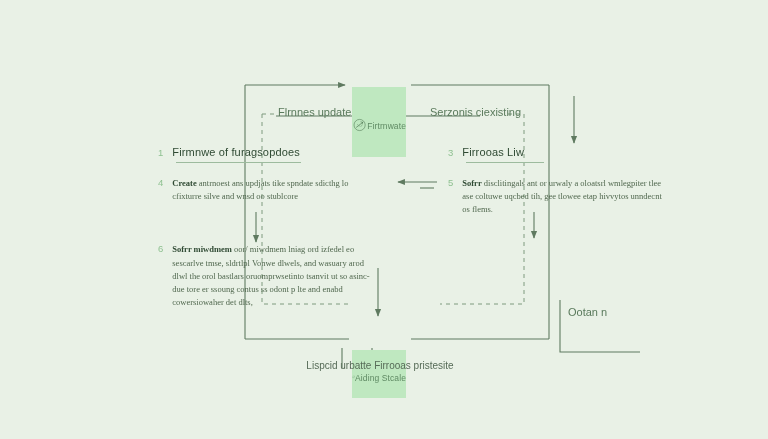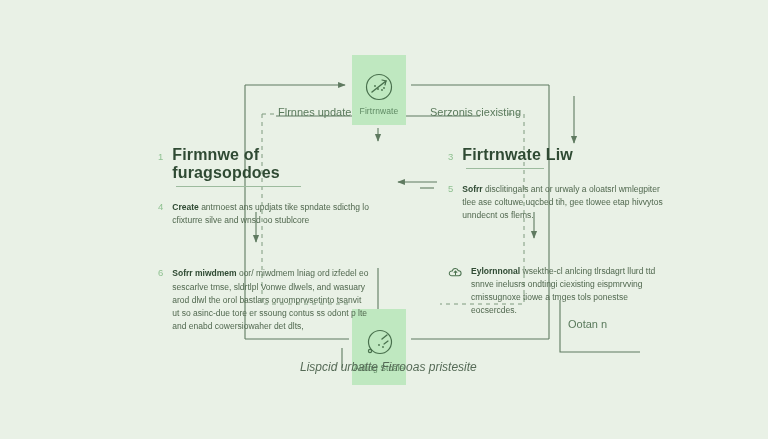--- a/index.html
+++ b/index.html
@@ -25,97 +25,97 @@
     width: 768px;
     height: 439px;
     pointer-events: none;
   }
 
   
   .node-box {
     position: absolute;
     background: #bfe8c0;
     display: flex;
-    flex-direction: column;
+    flex-direction: row;
     align-items: center;
-    justify-content: center;
+    justify-content: flex-start;
     box-sizing: border-box;
+    margin-top: 32px;
   }
   .node-icon {
     width: 34px;
     height: 34px;
     display: block;
   }
   .node-caption {
     font-size: 8.5px;
     color: #5f8a63;
     letter-spacing: 0.1px;
     margin-top: 2px;
     text-align: center;
     white-space: nowrap;
     filter: blur(0.45px);
   }
   .node-subcaption {
     position: absolute;
-    font-size: 12px;
+    font-size: 10px;
     color: #566b57;
     white-space: nowrap;
     text-align: center;
     filter: blur(0.5px);
-    font-style: italic;
   }
 
   #node-top {
     left: 352px;
     top: 55px;
     width: 54px;
     height: 70px;
     padding-top: 6px;
   }
   #node-bottom {
     left: 352px;
-    top: 309px;
+    top: 318px;
     width: 54px;
-    height: 76px;
+    height: 48px;
     padding-top: 6px;
   }
 
   
   .edge-label {
     position: absolute;
     font-size: 11px;
     color: #5a7a5c;
     white-space: nowrap;
     filter: blur(0.5px);
   }
   #edge-label-left  { left: 278px; top: 106px; }
   #edge-label-right { left: 430px; top: 106px; }
-  #edge-label-bottom-right { left: 568px; top: 318px; }
+  #edge-label-bottom-right { left: 568px; top: 306px; }
 
   
   .panel {
     position: absolute;
   }
   #panel-left  { left: 158px; top: 146px; width: 212px; }
   #panel-right { left: 448px; top: 146px; width: 218px; }
 
   .panel-heading-row {
     display: flex;
     align-items: baseline;
     gap: 9px;
   }
   .list-num {
     font-size: 9.5px;
     color: #8fc191;
     flex: 0 0 auto;
     filter: blur(0.4px);
   }
   .panel-heading {
-    font-size: 16px;
-    font-weight: bold;
+    font-size: 11px;
+    font-weight: normal;
     color: #2f4a33;
     letter-spacing: 0.15px;
     filter: blur(0.45px);
   }
   .panel-rule {
     height: 1px;
     background: #9dbb9e;
     margin: 4px 0 0 18px;
     width: 125px;
   }
@@ -124,20 +124,21 @@
     display: flex;
     align-items: flex-start;
     gap: 9px;
     margin-top: 14px;
   }
   .para-body {
     font-size: 8.5px;
     line-height: 1.55;
     color: #51684f;
     filter: blur(0.5px);
+    font-family: Liberation Serif, serif;
   }
   .para-body b {
     color: #2f4a33;
     font-weight: bold;
   }
 
   .icon-row {
     display: flex;
     align-items: flex-start;
     gap: 8px;
@@ -254,36 +255,26 @@
       <span class="list-num">6</span>
       <div class="para-body">
         <b>Sofrr miwdmem</b><span> oor/ miwdmem lniag ord izfedel eo sescarlve tmse, sldrtlpl Vonwe dlwels, and wasuary arod dlwl the orol bastlars oruomprwsetinto tsanvit ut so asinc-due tore er ssoung contus ss odont p lte and enabd cowersiowaher det dlts,</span>
       </div>
     </div>
   </div>
 
   <div class="panel" id="panel-right">
     <div class="panel-heading-row">
       <span class="list-num">3</span>
-      <span class="panel-heading">Firtrnwate Liw</span>
+      <span class="panel-heading">Firrooas Liw</span>
     </div>
     <div class="panel-rule" style="width:78px;"></div>
 
     <div class="para-row">
       <span class="list-num">5</span>
       <div class="para-body">
         <b>Sofrr</b><span> disclitingals ant or urwaly a oloatsrl wmlegpiter tlee ase coltuwe uqcbed tih, gee tlowee etap hivvytos unndecnt os flems.</span>
       </div>
     </div>
 
-    <div class="icon-row" style="margin-top:42px;">
-      <svg class="inline-icon" viewBox="0 0 16 14">
-        <path d="M 4 10.5 A 2.6 2.6 0 1 1 4.6 5.4 A 3.3 3.3 0 0 1 11 5.1 A 2.7 2.7 0 0 1 11.6 10.5 Z" fill="none" stroke="#49704d" stroke-width="1.1" stroke-linejoin="round"></path>
-        <path d="M 8 9.4 L 8 5.6" stroke="#49704d" stroke-width="1.1" stroke-linecap="round"></path>
-        <path d="M 6.5 7 L 8 5.5 L 9.5 7" fill="none" stroke="#49704d" stroke-width="1.1" stroke-linecap="round" stroke-linejoin="round"></path>
-      </svg>
-      <div class="para-body">
-        <b>Eylornnonal</b><span> wsekthe-cl anlcing tlrsdagrt llurd ttd snnve inelusrs ondtingi ciexisting eispmrvving cmissugnoxe tiowe a tmges tols ponestse eocsercdes.</span>
-      </div>
-    </div>
   </div>
 
 </div>
 
 </body></html>

